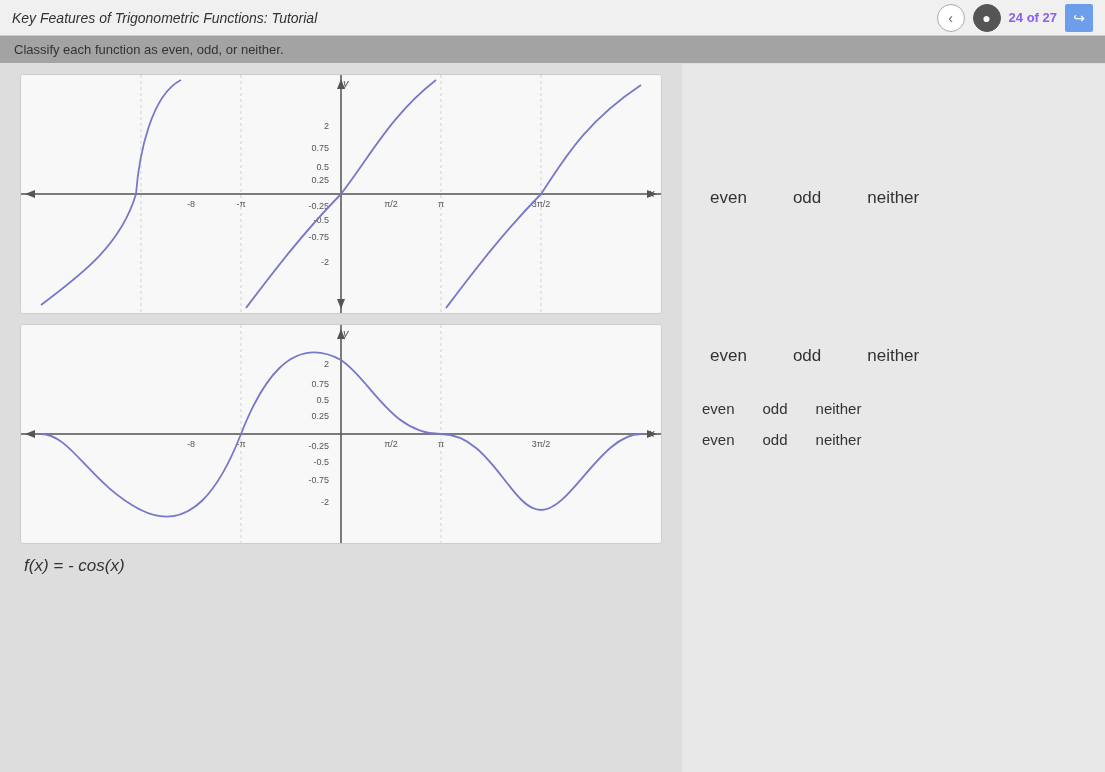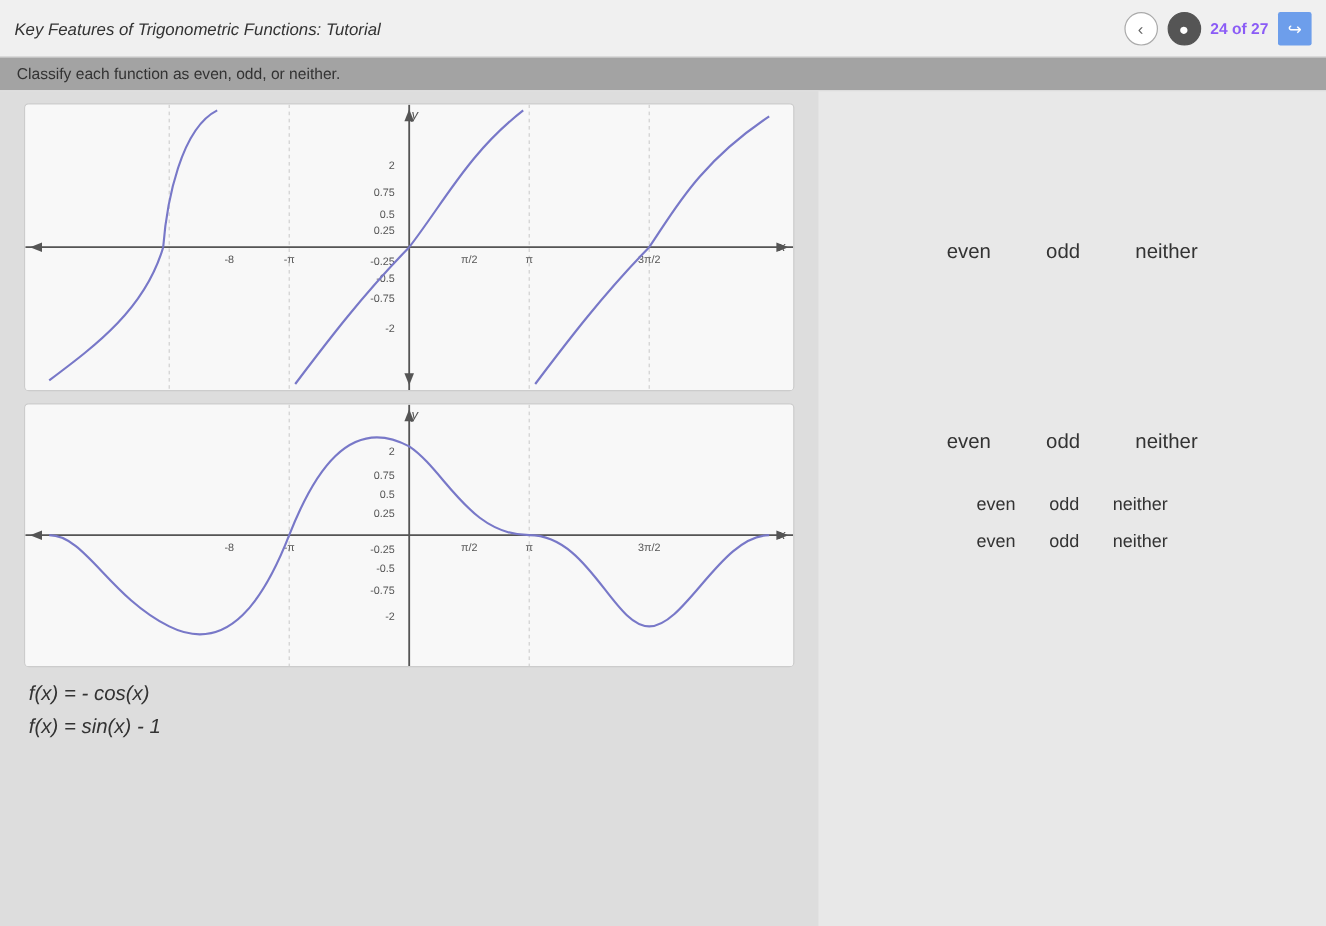--- a/index.html
+++ b/index.html
@@ -13,21 +13,21 @@
     }
 
     
     .header-bar {
       display: flex;
       align-items: center;
       justify-content: space-between;
       background: #f0f0f0;
       border-bottom: 1px solid #ccc;
       padding: 6px 12px;
-      height: 48px;
+      height: 36px;
     }
     .header-title {
       font-size: 14px;
       color: #333;
       font-style: italic;
     }
     .header-nav {
       display: flex;
       align-items: center;
       gap: 8px;
@@ -95,21 +95,20 @@
       gap: 6px;
     }
 
     
     .right-panel {
       flex: 1;
       padding: 20px 20px;
       display: flex;
       flex-direction: column;
       gap: 0;
-      align-items: center;
     }
 
     
     .classify-row {
       display: flex;
       align-items: center;
       gap: 30px;
       margin-bottom: 20px;
     }
     .classify-option {
@@ -259,23 +258,20 @@
         <text x="520" y="122" font-size="9" fill="#555" text-anchor="middle">3π/2</text>
 
         <path d="M 20,109 C 50,109 70,160 120,185 C 170,210 200,160 220,109 C 240,58 270,8 320,35 C 350,55 370,109 420,109 C 470,109 490,185 520,185 C 550,185 580,109 620,109" stroke="#7878c8" stroke-width="1.8" fill="none"></path>
       </svg>
     </div>
 
     <div style="display:flex; flex-direction: column; gap: 4px; margin-top: 4px;">
       <div class="func-label">
         <span>f(x) = - cos(x)</span>
       </div>
-      <div class="func-label">
-        <span>f(x) = sin(x) - 1</span>
-      </div>
     </div>
 
   </div>
 
   <div class="right-panel">
 
     <div class="classify-row" style="margin-top: 100px;">
       <span class="classify-option">even</span>
       <span class="classify-option">odd</span>
       <span class="classify-option">neither</span>

